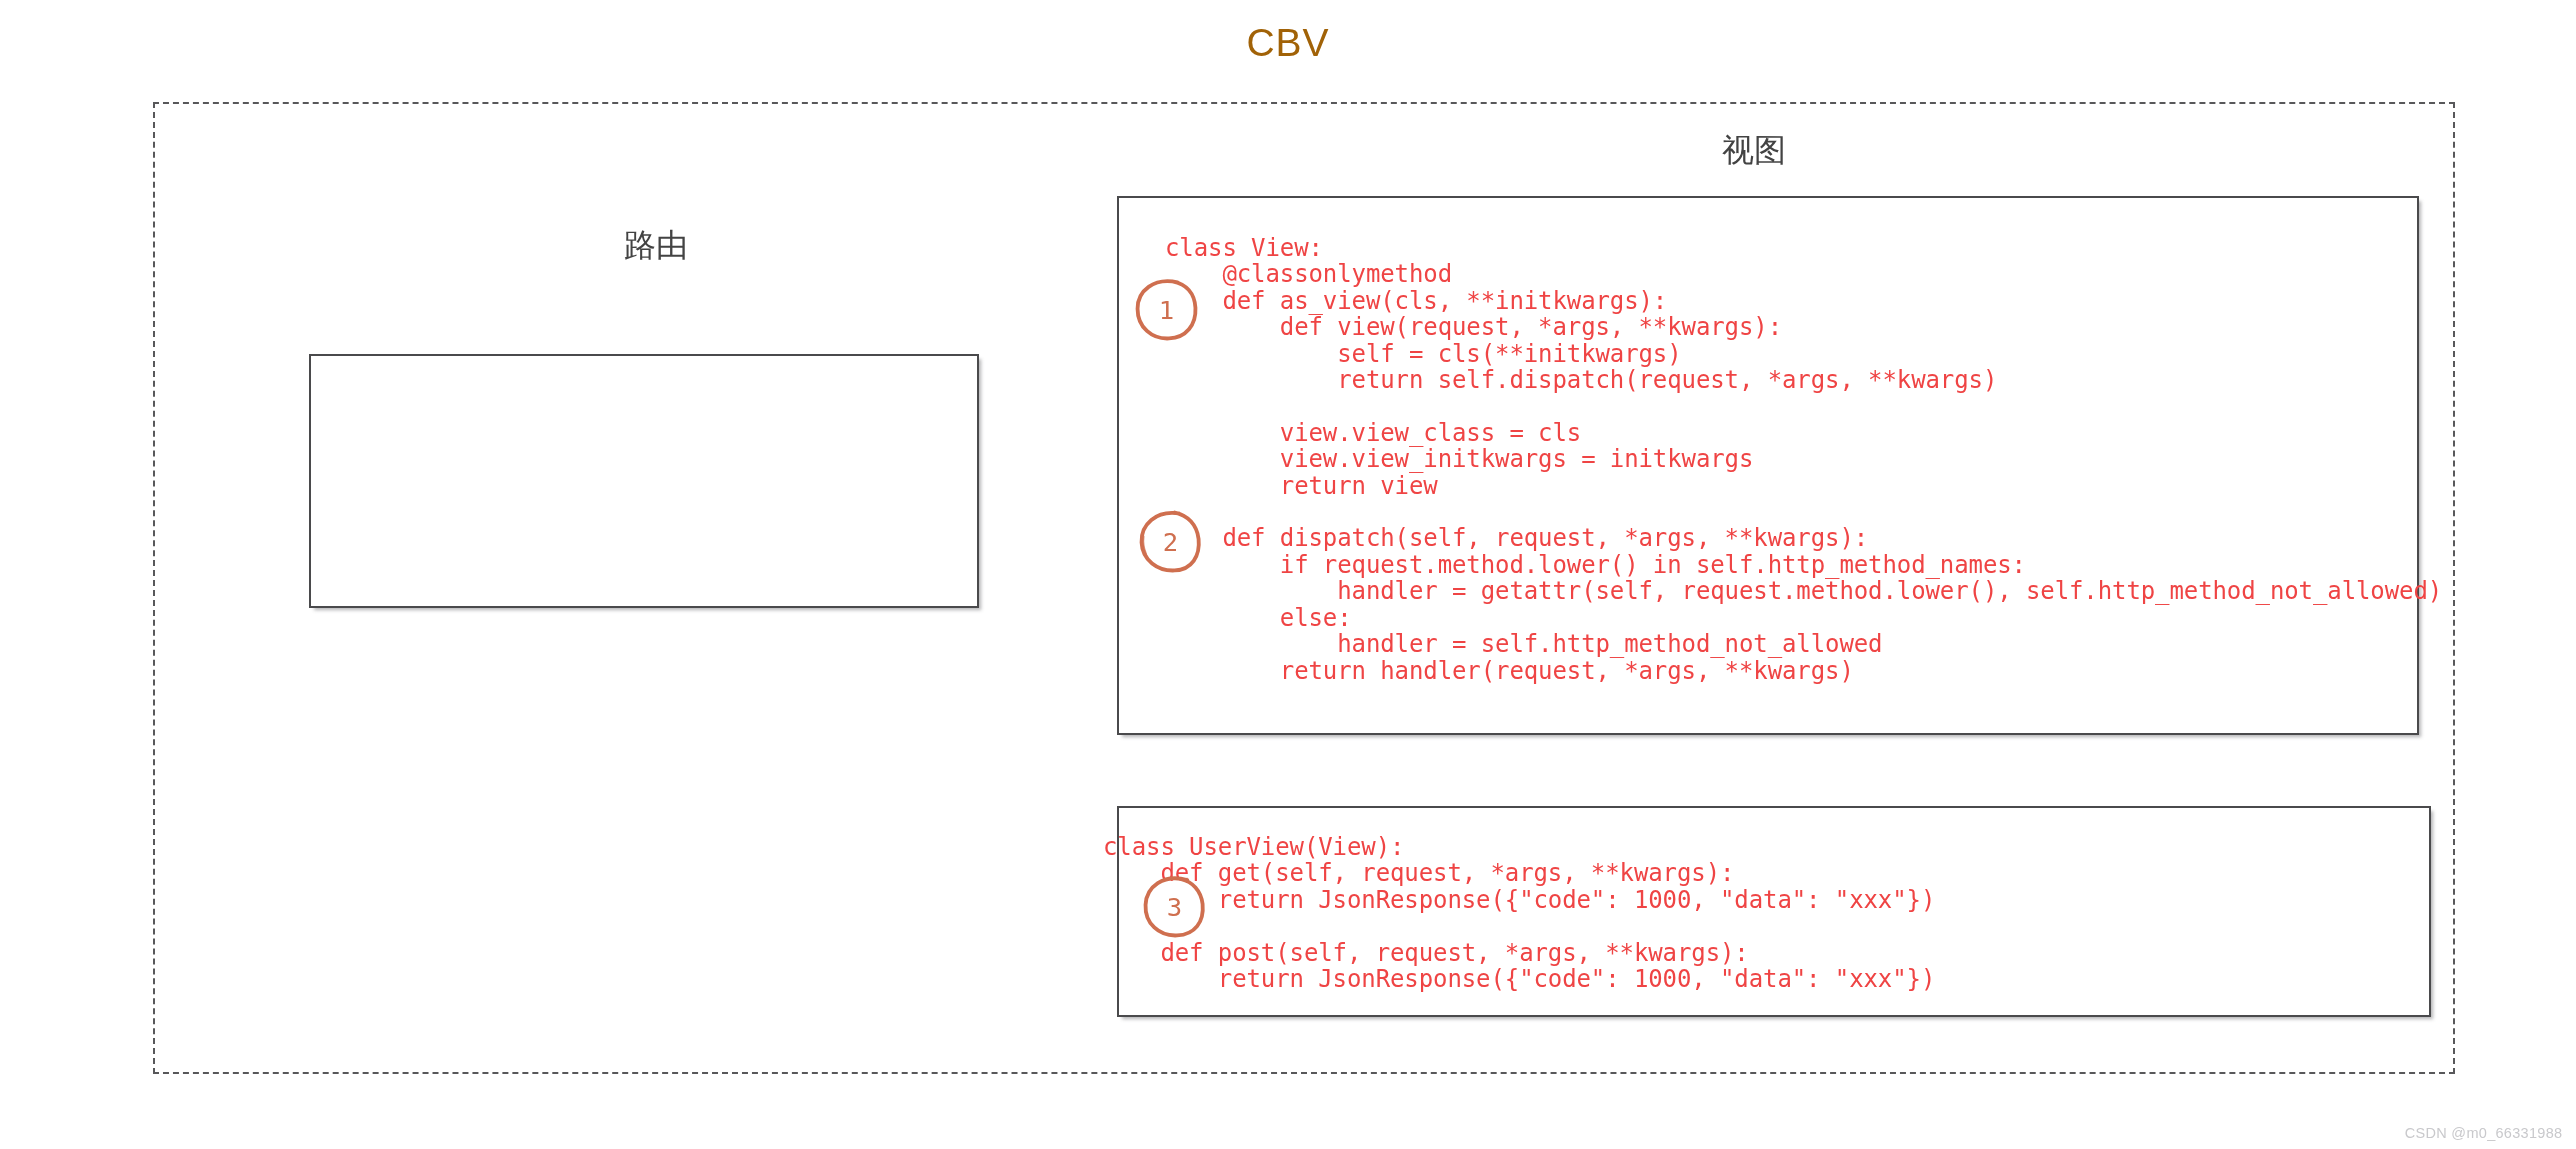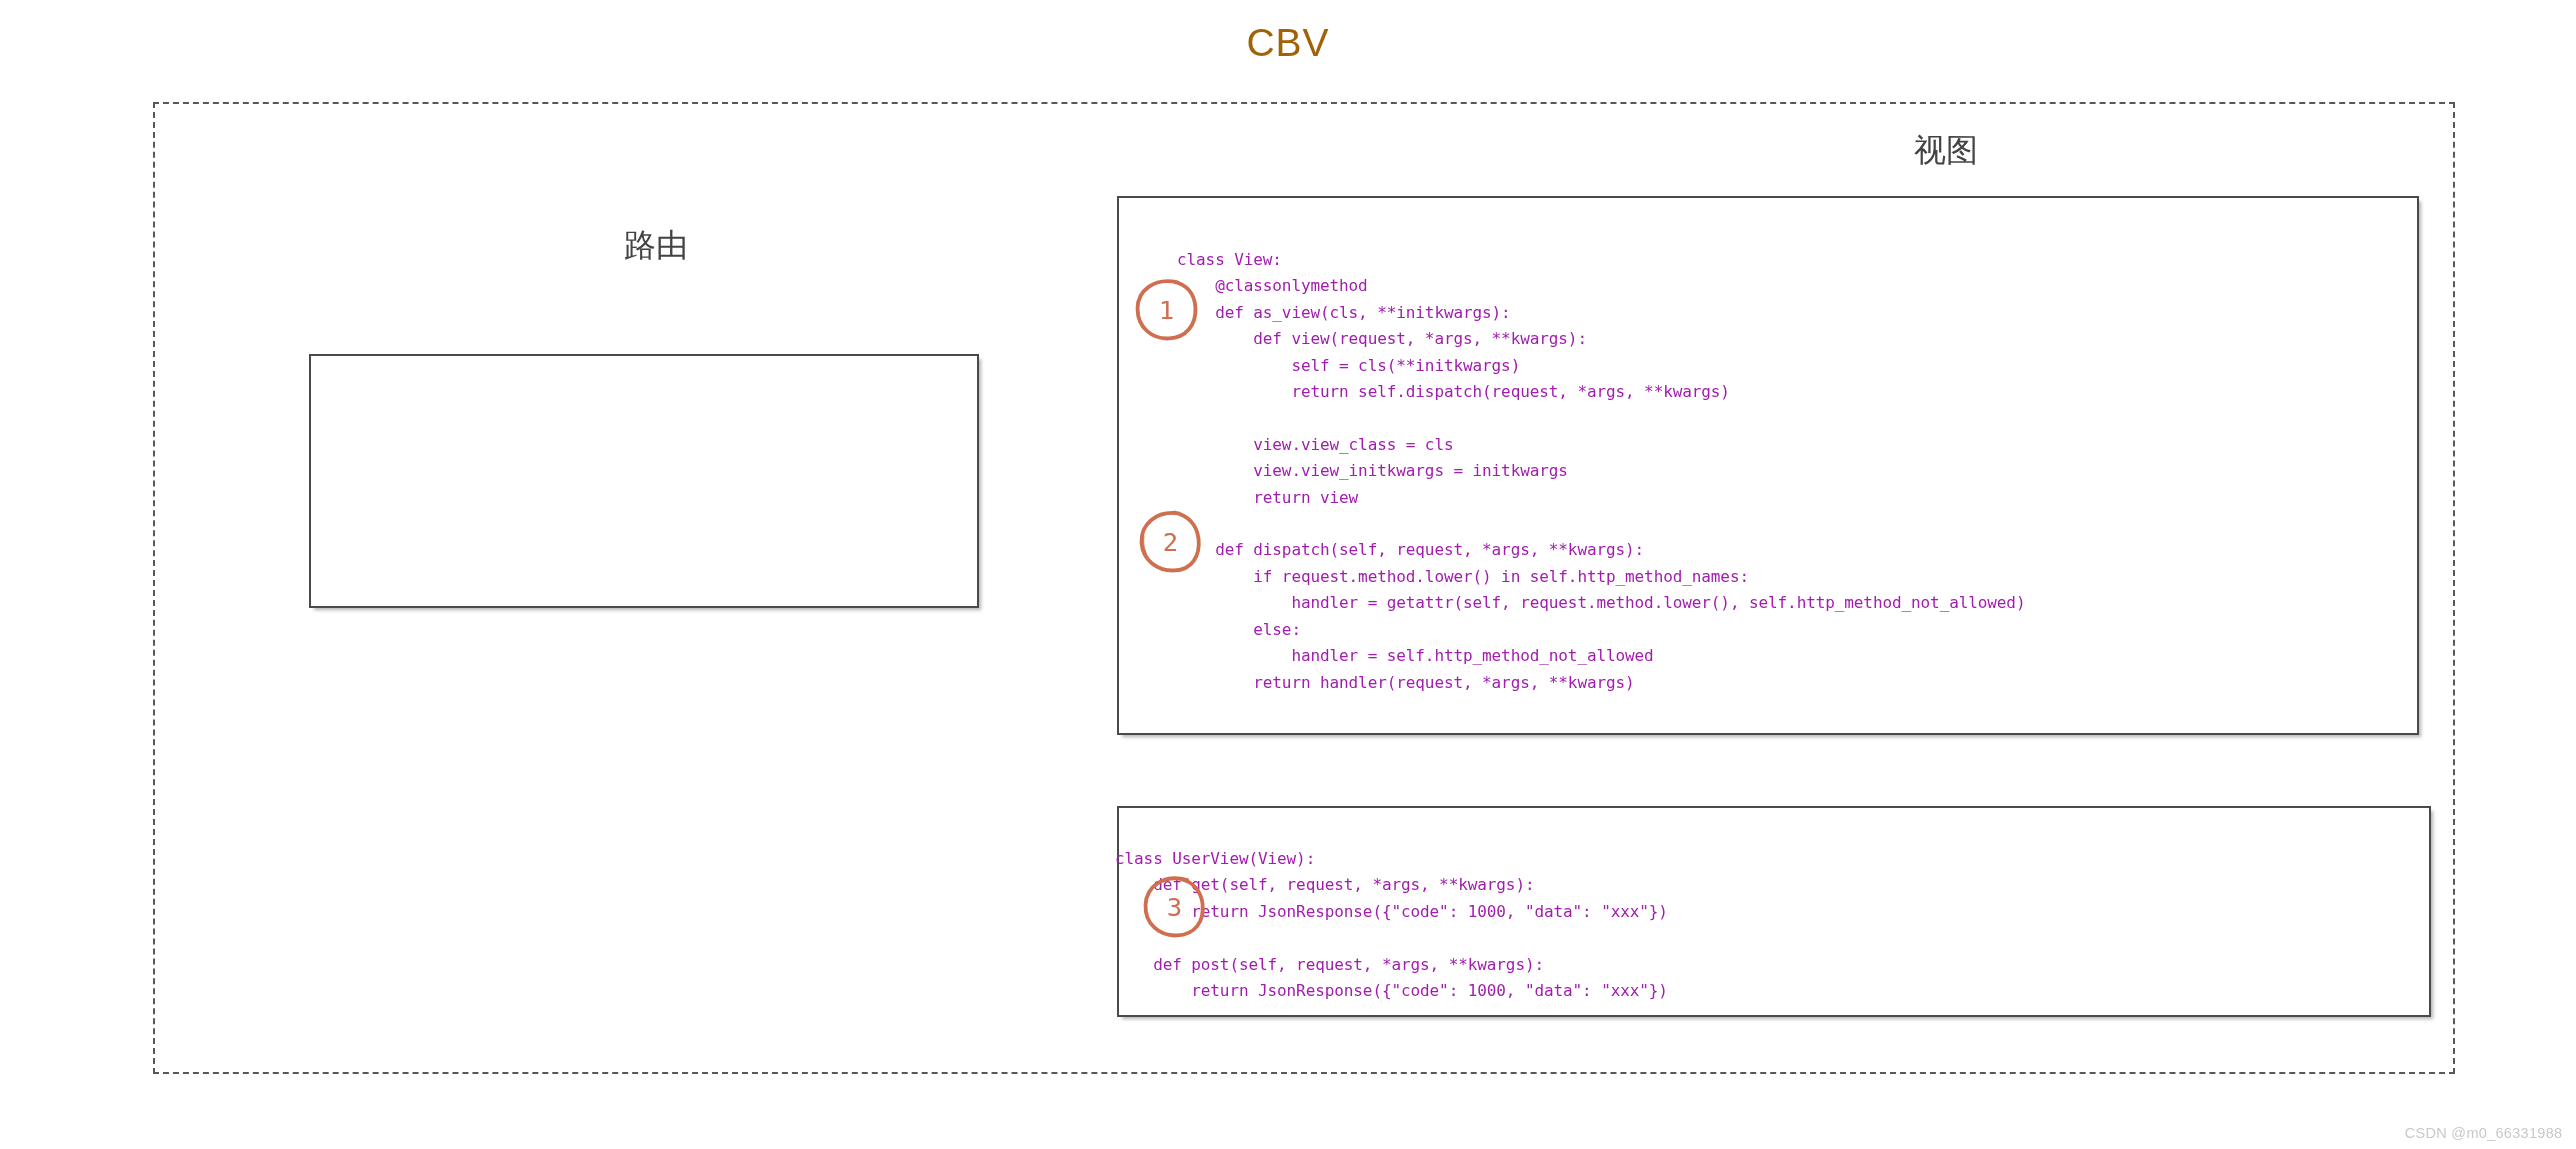--- a/index.html
+++ b/index.html
@@ -56,21 +56,21 @@
   .heading-route {
     left: 528px;
     top: 223px;
     width: 256px;
     text-align: center;
   }
   .heading-view {
     left: 1722px;
     top: 128px;
     width: 256px;
-    text-align: right;
+    text-align: left;
     font-family: Liberation Serif, serif;
   }
 
   
   .panel {
     position: absolute;
     background: #ffffff;
     border: 2.6px solid #4a4a4c;
     box-sizing: border-box;
     box-shadow: 4.3px 4.3px 3.4px -0.9px rgba(90,90,95,0.45);
@@ -90,25 +90,25 @@
   .panel-userview {
     left: 1117px;
     top: 806px;
     width: 1314px;
     height: 211px;
   }
 
   
   pre.code {
     position: absolute;
-    margin: 12px;
+    margin: 0;
     font-family: "DejaVu Sans Mono", "Liberation Mono", monospace;
-    font-size: 16px;
+    font-size: 24px;
     line-height: 26.4px;
-    color: #a21caf;
+    color: #ef4444;
     white-space: pre;
     letter-spacing: -0.1px;
   }
   .code-route {
     left: 318px;
     top: 454px;
     font-size: 22.6px;
     line-height: 29px;
   }
   .code-view {

